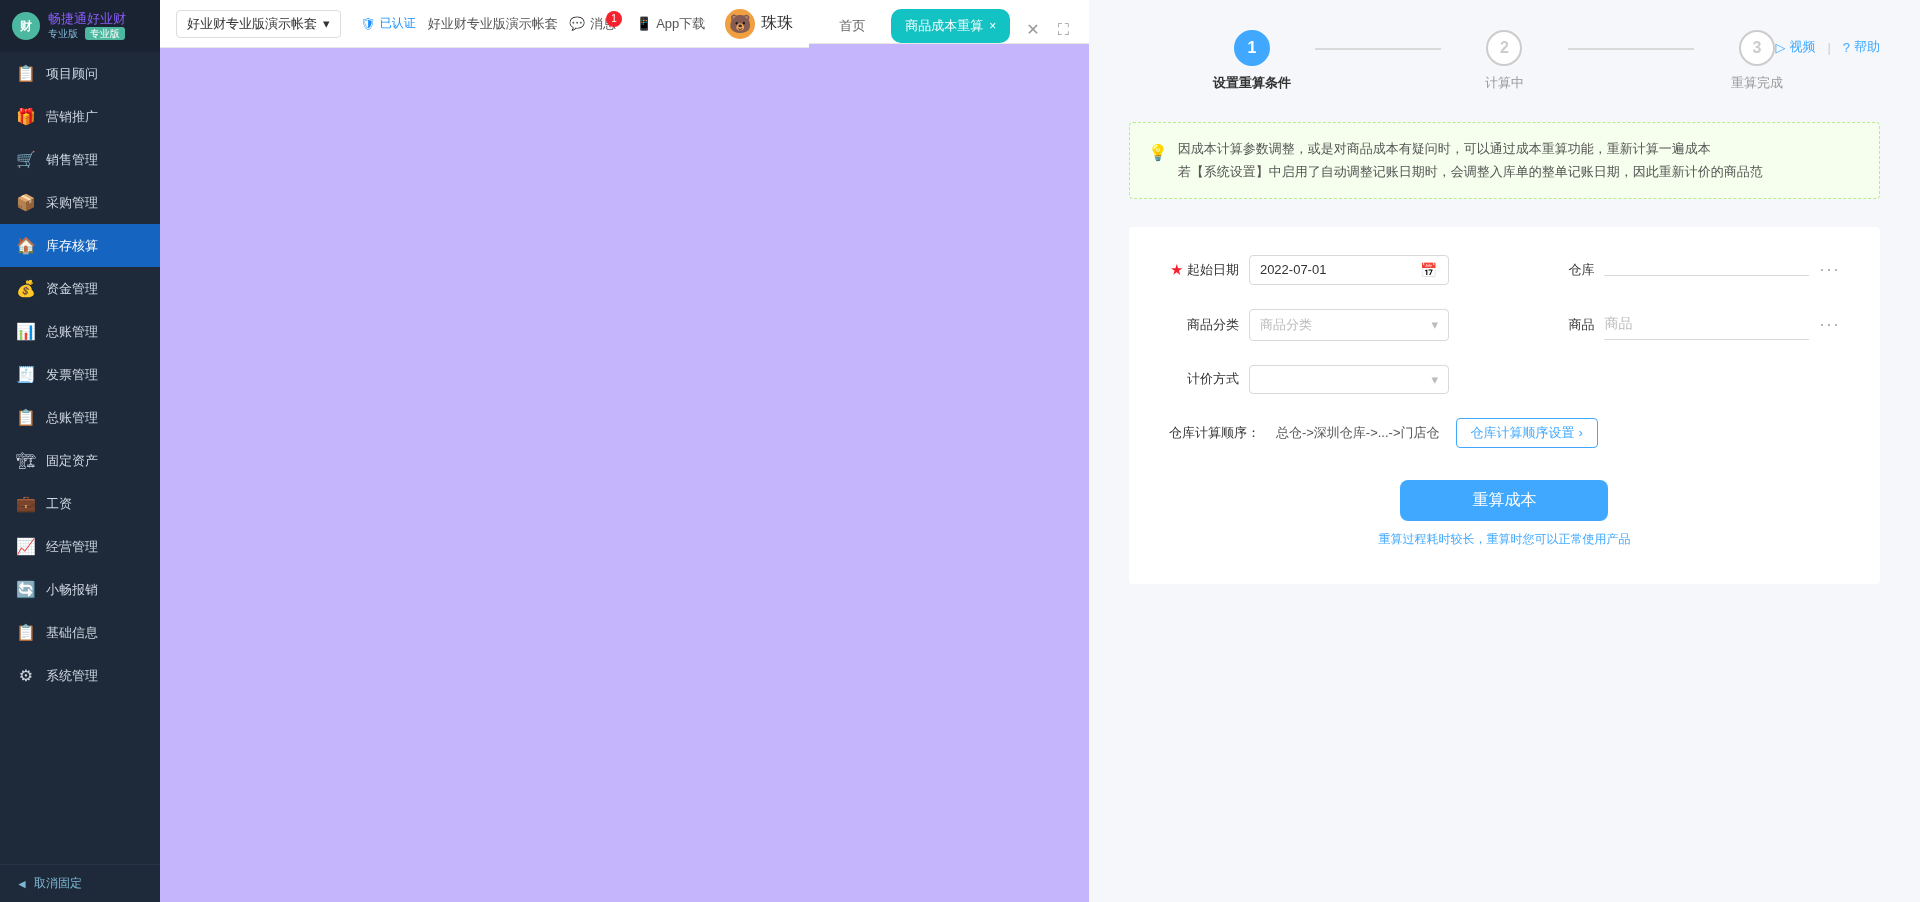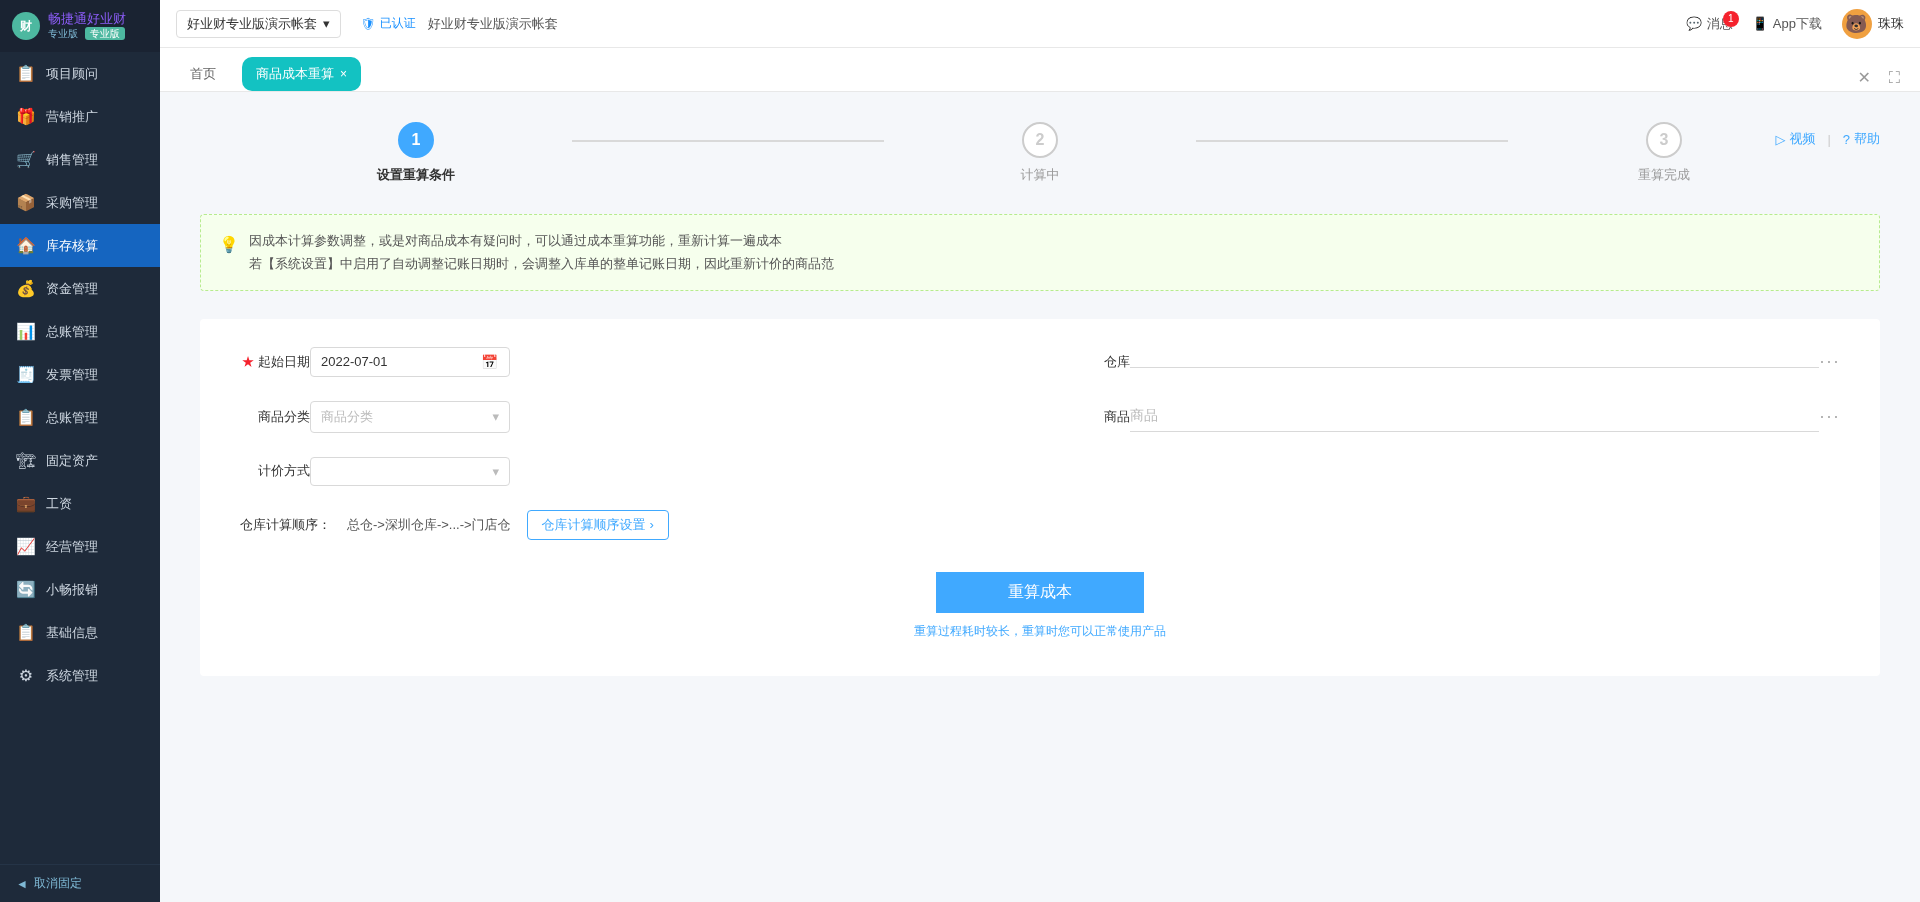--- a/index.html
+++ b/index.html
@@ -53,23 +53,23 @@
       font-size: 12px;
       cursor: pointer;
       display: flex; align-items: center; gap: 6px;
       border-top: 1px solid #253447;
     }
 
     
     .main {
       flex: 1;
       display: flex;
-      flex-direction: column;
+      flex-direction: row;
       overflow: hidden;
-      background: #7f1d1d;
+      background: #c4b5fd;
     }
 
     
     .topbar {
       background: #fff;
       height: 48px;
       display: flex;
       align-items: center;
       padding: 0 16px;
       border-bottom: 1px solid #e8e8e8;
@@ -83,21 +83,21 @@
     .topbar-verified {
       display: flex; align-items: center; gap: 4px;
       color: #1890ff; font-size: 12px; margin-left: 8px;
     }
     .topbar-right { margin-left: auto; display: flex; align-items: center; gap: 20px; }
     .topbar-msg { display: flex; align-items: center; gap: 4px; cursor: pointer; color: #555; font-size: 13px; position: relative; }
     .topbar-badge { background: #f5222d; color: white; border-radius: 50%; width: 16px; height: 16px; font-size: 10px; display: flex; align-items: center; justify-content: center; position: absolute; top: -4px; right: -6px; }
     .topbar-app { display: flex; align-items: center; gap: 4px; cursor: pointer; color: #555; font-size: 13px; }
     .topbar-user { display: flex; align-items: center; gap: 6px; cursor: pointer; }
     .topbar-avatar { width: 30px; height: 30px; border-radius: 50%; background: #f0a040; display: flex; align-items: center; justify-content: center; overflow: hidden; }
-    .topbar-username { color: #333; font-size: 13px; }
+    .topbar-username { color: #333; font-size: 16px; }
 
     
     .tabbar {
       background: #fff;
       height: 44px;
       display: flex;
       align-items: flex-end;
       padding: 0 16px;
       border-bottom: 1px solid #e8e8e8;
       gap: 12px;
@@ -199,20 +199,21 @@
     .form-row {
       display: flex;
       align-items: center;
       margin-bottom: 24px;
       gap: 40px;
     }
     .form-group {
       display: flex;
       align-items: center;
       flex: 1;
+      gap: 10px;
     }
     .form-label {
       font-size: 13px;
       color: #333;
       white-space: nowrap;
       min-width: 70px;
       text-align: right;
     }
     .form-input {
       border: 1px solid #d9d9d9;
@@ -268,21 +269,21 @@
       display: flex;
       flex-direction: column;
       align-items: center;
       margin-top: 32px;
       gap: 10px;
     }
     .recalc-btn {
       background: #40a9ff;
       color: #fff;
       border: none;
-      border-radius: 0;
+      border-radius: 8px;
       padding: 10px 72px;
       font-size: 16px;
       cursor: pointer;
       font-family: Liberation Sans, sans-serif;
     }
     .recalc-tip { color: #40a9ff; font-size: 12px; }
 
     
     .sidebar-scroll::-webkit-scrollbar { width: 4px; }
     .sidebar-scroll::-webkit-scrollbar-thumb { background: #3a4a5c; border-radius: 2px; }

